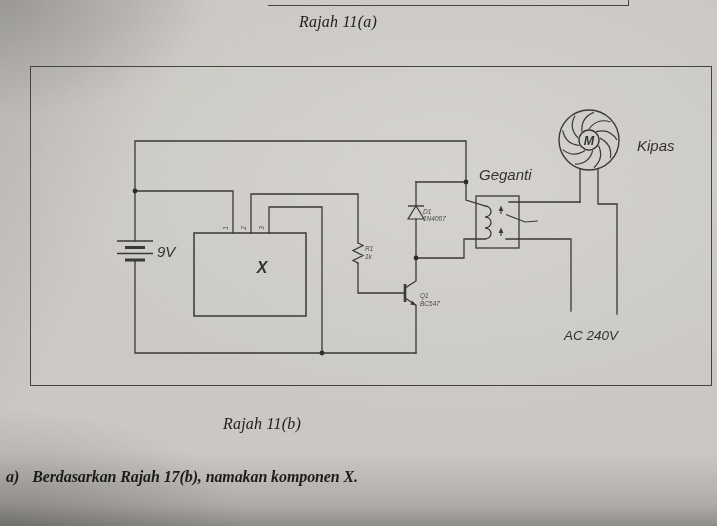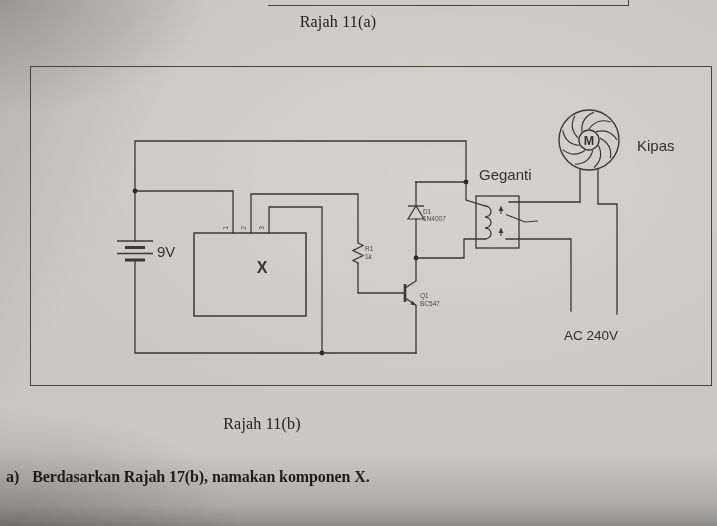--- a/index.html
+++ b/index.html
@@ -6,20 +6,21 @@
   .photo{
     position:relative;width:717px;height:526px;overflow:hidden;
     font-family:"Liberation Serif", serif;
     background:
       radial-gradient(95% 75% at 62% 34%, rgba(255,255,255,.20), rgba(255,255,255,0) 62%),
       radial-gradient(30% 22% at 0% 0%, rgba(0,0,0,.16), rgba(0,0,0,0) 100%),
       radial-gradient(45% 30% at 0% 100%, rgba(0,0,0,.22), rgba(0,0,0,0) 75%),
       linear-gradient(115deg, rgba(0,0,0,.10), rgba(0,0,0,0) 22%),
       linear-gradient(to bottom, rgba(0,0,0,0) 86%, rgba(0,0,0,.14) 96%, rgba(0,0,0,.30) 100%),
       #cbc8c3;
+    font-style: italic;
   }
   .figa-edge{
     position:absolute;left:268px;top:-45px;width:360px;height:50px;
     border-bottom:1.6px solid #45443f;border-right:1.6px solid #45443f;
   }
   .caption{position:absolute;color:#22211e;font-size:16px;text-align:center;letter-spacing:.2px;}
   .caption-a{left:250px;top:13px;width:176px;}
   .caption-b{left:187px;top:415px;width:150px;}
   .figure-box{
     position:absolute;left:30px;top:66px;width:680px;height:318px;

